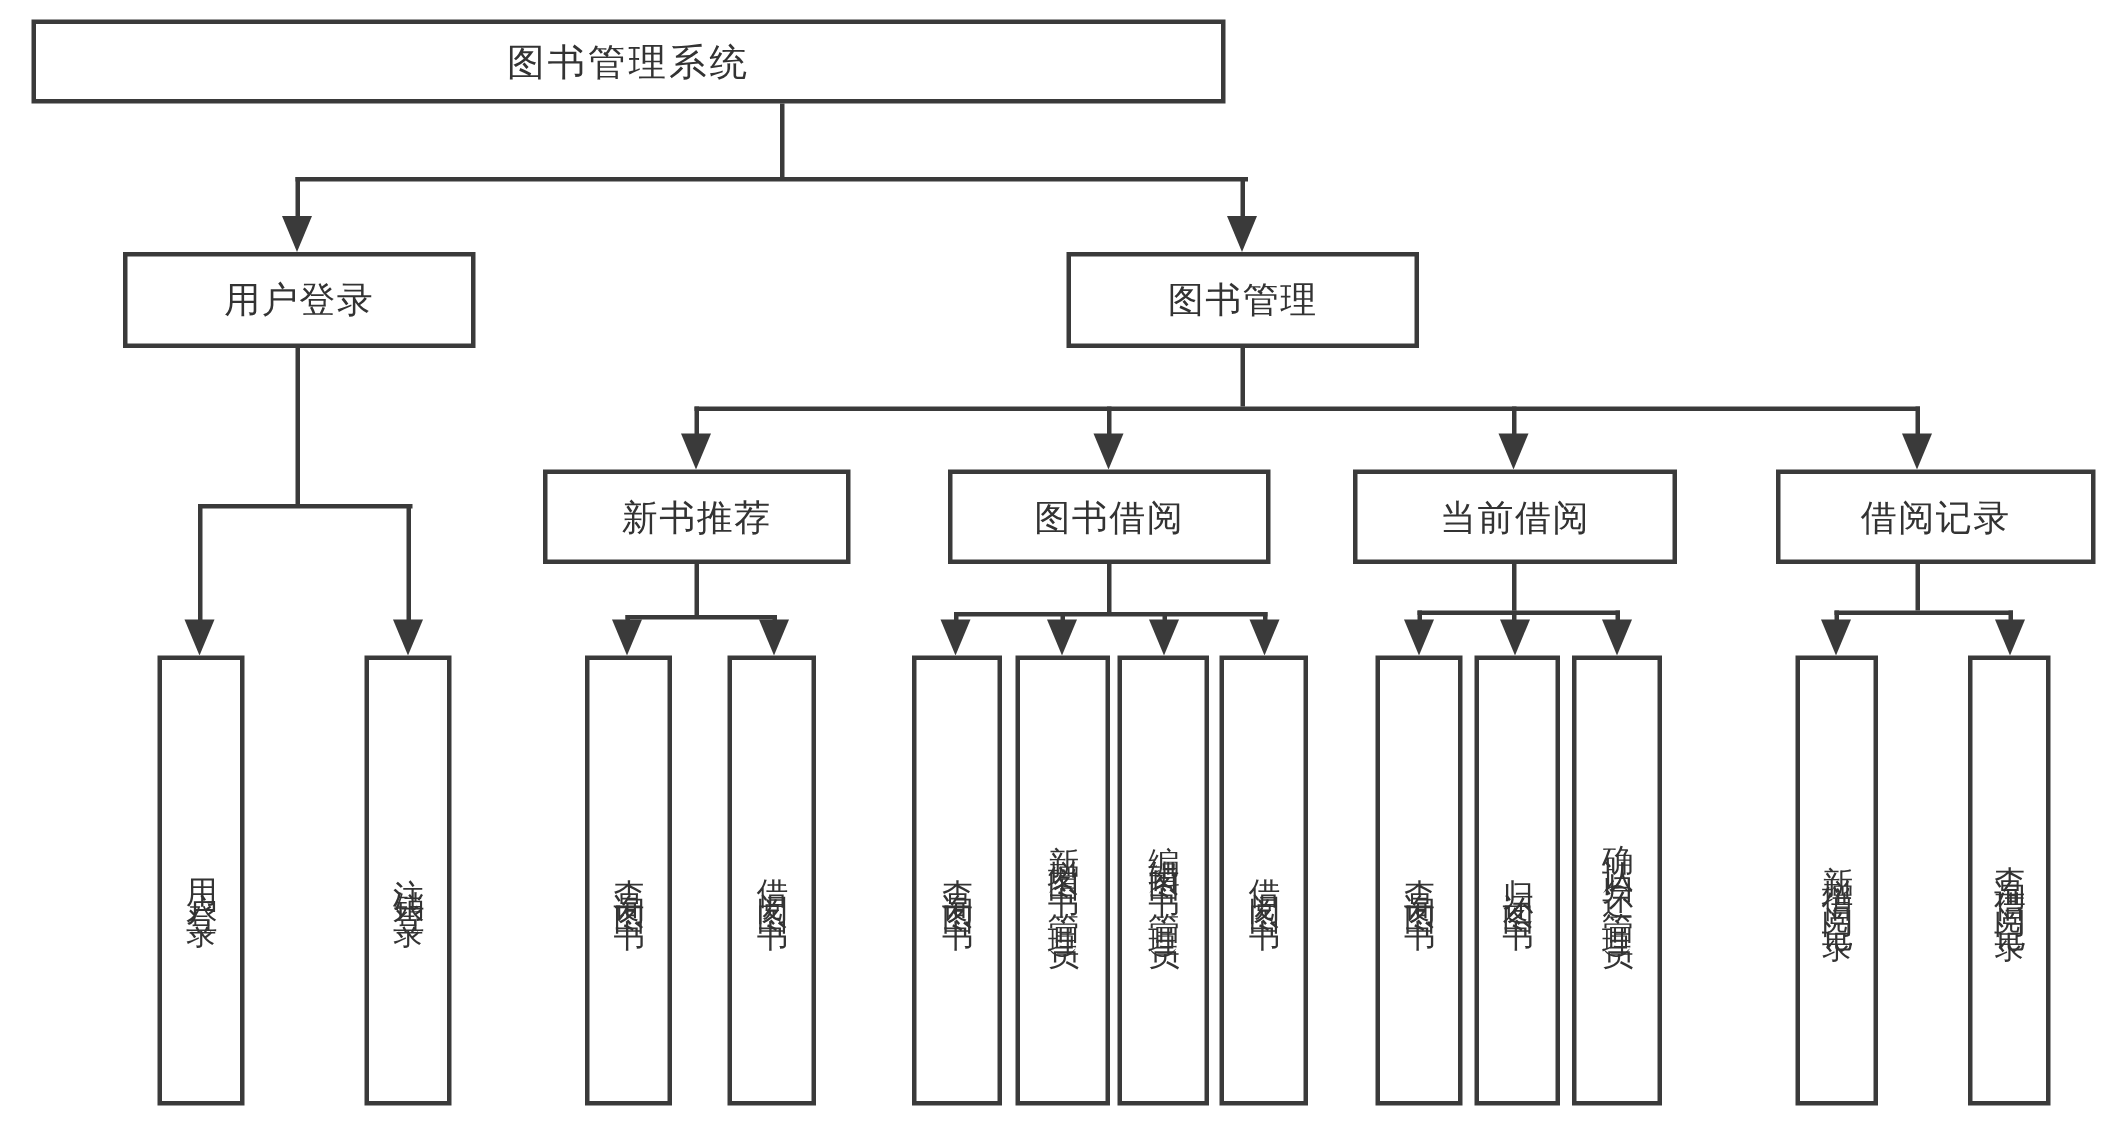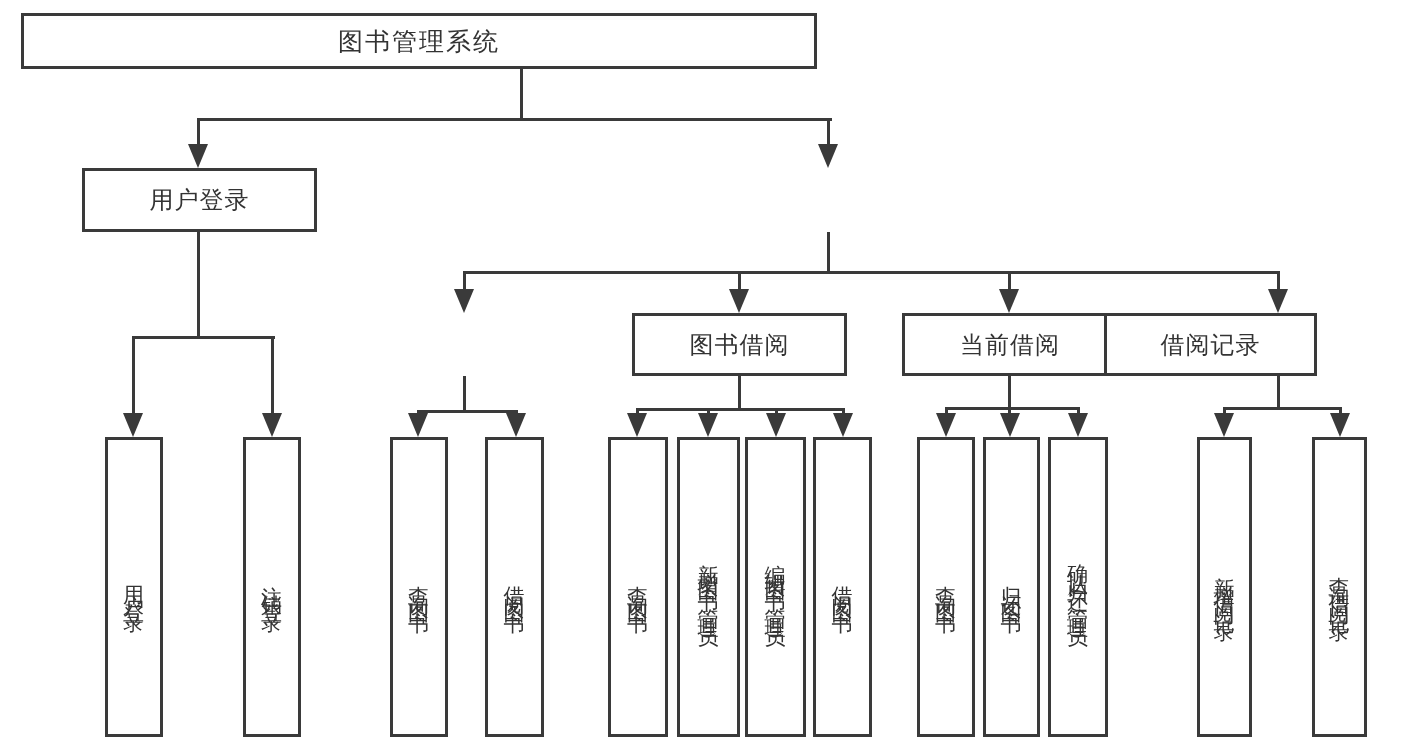--- a/index.html
+++ b/index.html
@@ -45,46 +45,52 @@
   <i class="ln" style="left:520px;top:69px;width:3px;height:49px"></i>
   <i class="ln" style="left:197px;top:118px;width:635px;height:3px"></i>
   <i class="ln" style="left:197px;top:118px;width:3px;height:28px"></i>
   <i class="arr" style="left:188px;top:144px"></i>
   <i class="ln" style="left:827px;top:118px;width:3px;height:28px"></i>
   <i class="arr" style="left:818px;top:144px"></i>
 
   <div class="box" style="left:82px;top:168px;width:235px;height:64px">
     <span class="hl">用户登录</span>
   </div>
+  <div class="box" style="left:711px;top:168px;width:235px;height:64px">
+    <span class="hl">图书管理</span>
+  </div>
 
   <i class="ln" style="left:197px;top:232px;width:3px;height:104px"></i>
   <i class="ln" style="left:132px;top:336px;width:143px;height:3px"></i>
   <i class="ln" style="left:132px;top:336px;width:3px;height:78px"></i>
   <i class="arr" style="left:123px;top:413px"></i>
   <i class="ln" style="left:271px;top:336px;width:3px;height:78px"></i>
   <i class="arr" style="left:262px;top:413px"></i>
 
   <i class="ln" style="left:827px;top:232px;width:3px;height:39px"></i>
   <i class="ln" style="left:463px;top:271px;width:817px;height:3px"></i>
   <i class="ln" style="left:463px;top:271px;width:3px;height:20px"></i>
   <i class="arr" style="left:454px;top:289px"></i>
   <i class="ln" style="left:738px;top:271px;width:3px;height:20px"></i>
   <i class="arr" style="left:729px;top:289px"></i>
   <i class="ln" style="left:1008px;top:271px;width:3px;height:20px"></i>
   <i class="arr" style="left:999px;top:289px"></i>
   <i class="ln" style="left:1277px;top:271px;width:3px;height:20px"></i>
   <i class="arr" style="left:1268px;top:289px"></i>
 
+  <div class="box" style="left:362px;top:313px;width:205px;height:63px">
+    <span class="hl">新书推荐</span>
+  </div>
   <div class="box" style="left:632px;top:313px;width:215px;height:63px">
     <span class="hl">图书借阅</span>
   </div>
   <div class="box" style="left:902px;top:313px;width:216px;height:63px">
     <span class="hl">当前借阅</span>
   </div>
-  <div class="box" style="left:1104px;top:313px;width:213px;height:63px">
+  <div class="box" style="left:1184px;top:313px;width:213px;height:63px">
     <span class="hl">借阅记录</span>
   </div>
 
   <i class="ln" style="left:463px;top:376px;width:3px;height:34px"></i>
   <i class="ln" style="left:417px;top:410px;width:101px;height:3px"></i>
   <i class="ln" style="left:417px;top:410px;width:3px;height:8px"></i>
   <i class="arr" style="left:408px;top:413px"></i>
   <i class="ln" style="left:515px;top:410px;width:3px;height:8px"></i>
   <i class="arr" style="left:506px;top:413px"></i>
 

